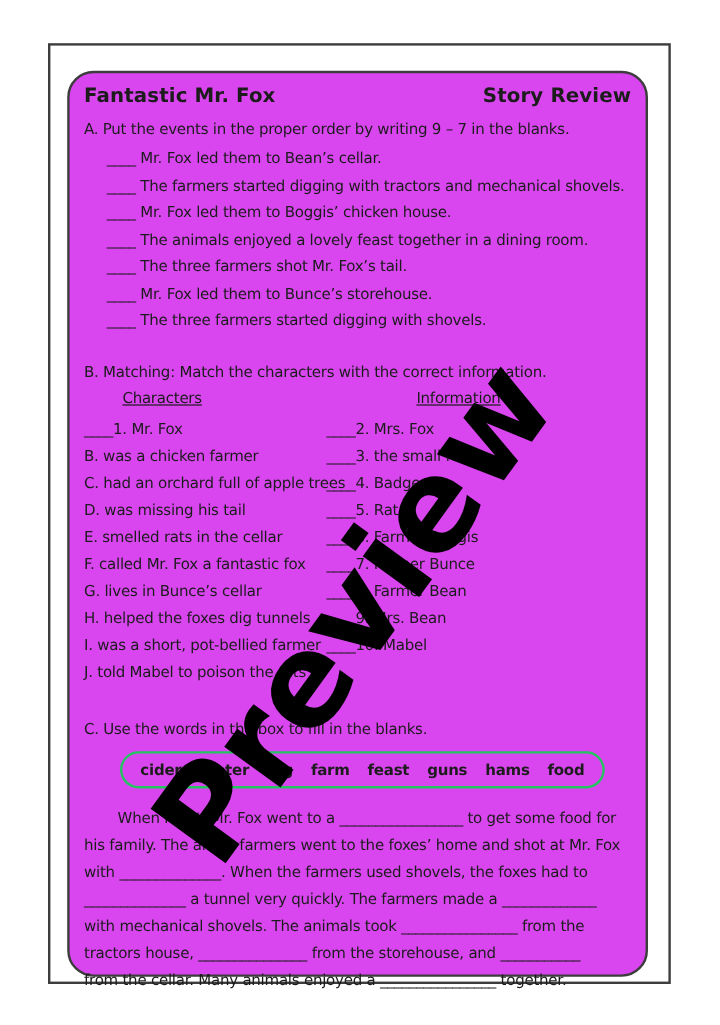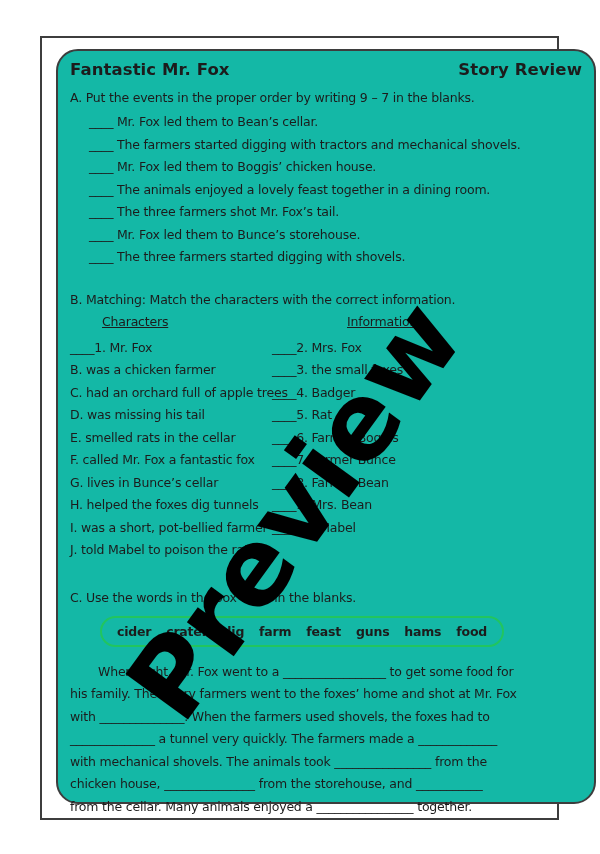--- a/index.html
+++ b/index.html
@@ -21,27 +21,27 @@
     top: 36px;
     width: 519px;
     height: 784px;
     border: 2px solid #3d3d3d;
     box-sizing: border-box;
     background: #ffffff;
   }
   .sheet {
     position: absolute;
     left: 56px;
-    top: 49px;
-    width: 540px;
+    top: 59px;
+    width: 484px;
     height: 755px;
     border: 2px solid #3d3d3d;
     border-radius: 22px;
     box-sizing: border-box;
-    background: #14b8a6;
+    background: #d946ef;
   }
   .content {
     padding: 8px 12px 0 12px;
     font-size: 12.5px;
     letter-spacing: -0.2px;
     line-height: 21px;
   }
   .title-row {
     display: flex;
     justify-content: space-between;
@@ -185,20 +185,20 @@
       <span>hams</span>
       <span>food</span>
     </div>
 
     <div class="fill-paragraph">
       <div class="para-line indent">When night, Mr. Fox went to a _________________ to get some food for</div>
       <div class="para-line">his family. The angry farmers went to the foxes’ home and shot at Mr. Fox</div>
       <div class="para-line">with ______________. When the farmers used shovels, the foxes had to</div>
       <div class="para-line">______________ a tunnel very quickly. The farmers made a _____________</div>
       <div class="para-line">with mechanical shovels. The animals took ________________ from the</div>
-      <div class="para-line">chicken house, _______________ from the storehouse, and ___________</div>
+      <div class="para-line">tractors house, _______________ from the storehouse, and ___________</div>
       <div class="para-line">from the cellar. Many animals enjoyed a ________________ together.</div>
     </div>
 
   </div>
 </div>
 
 <div class="watermark">Preview</div>
 
 </body></html>

